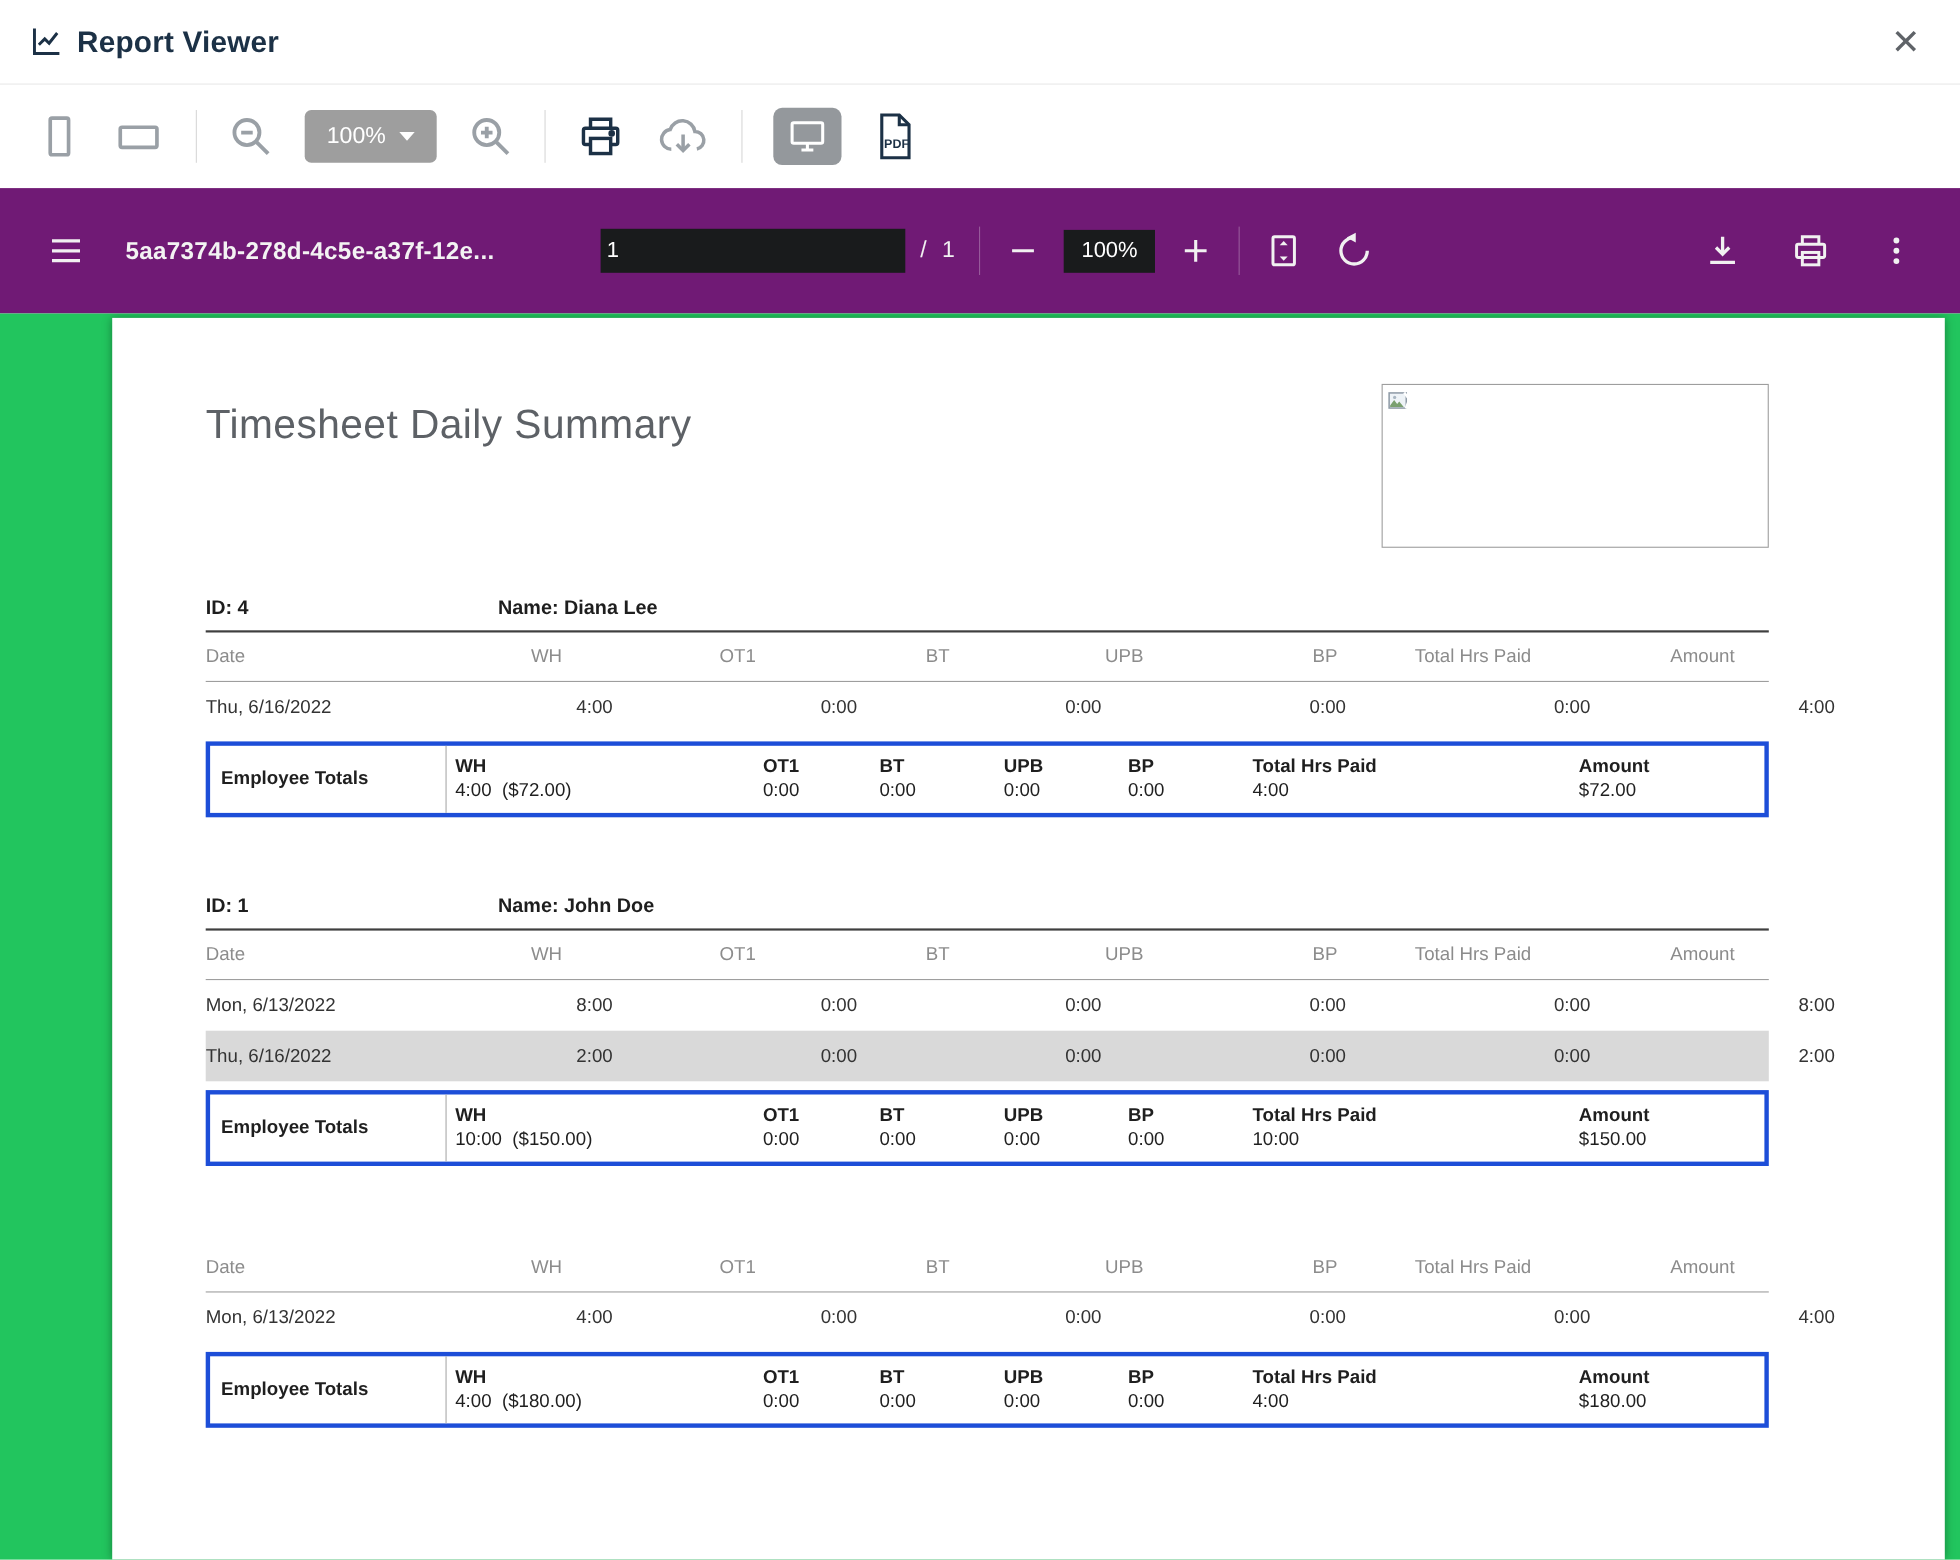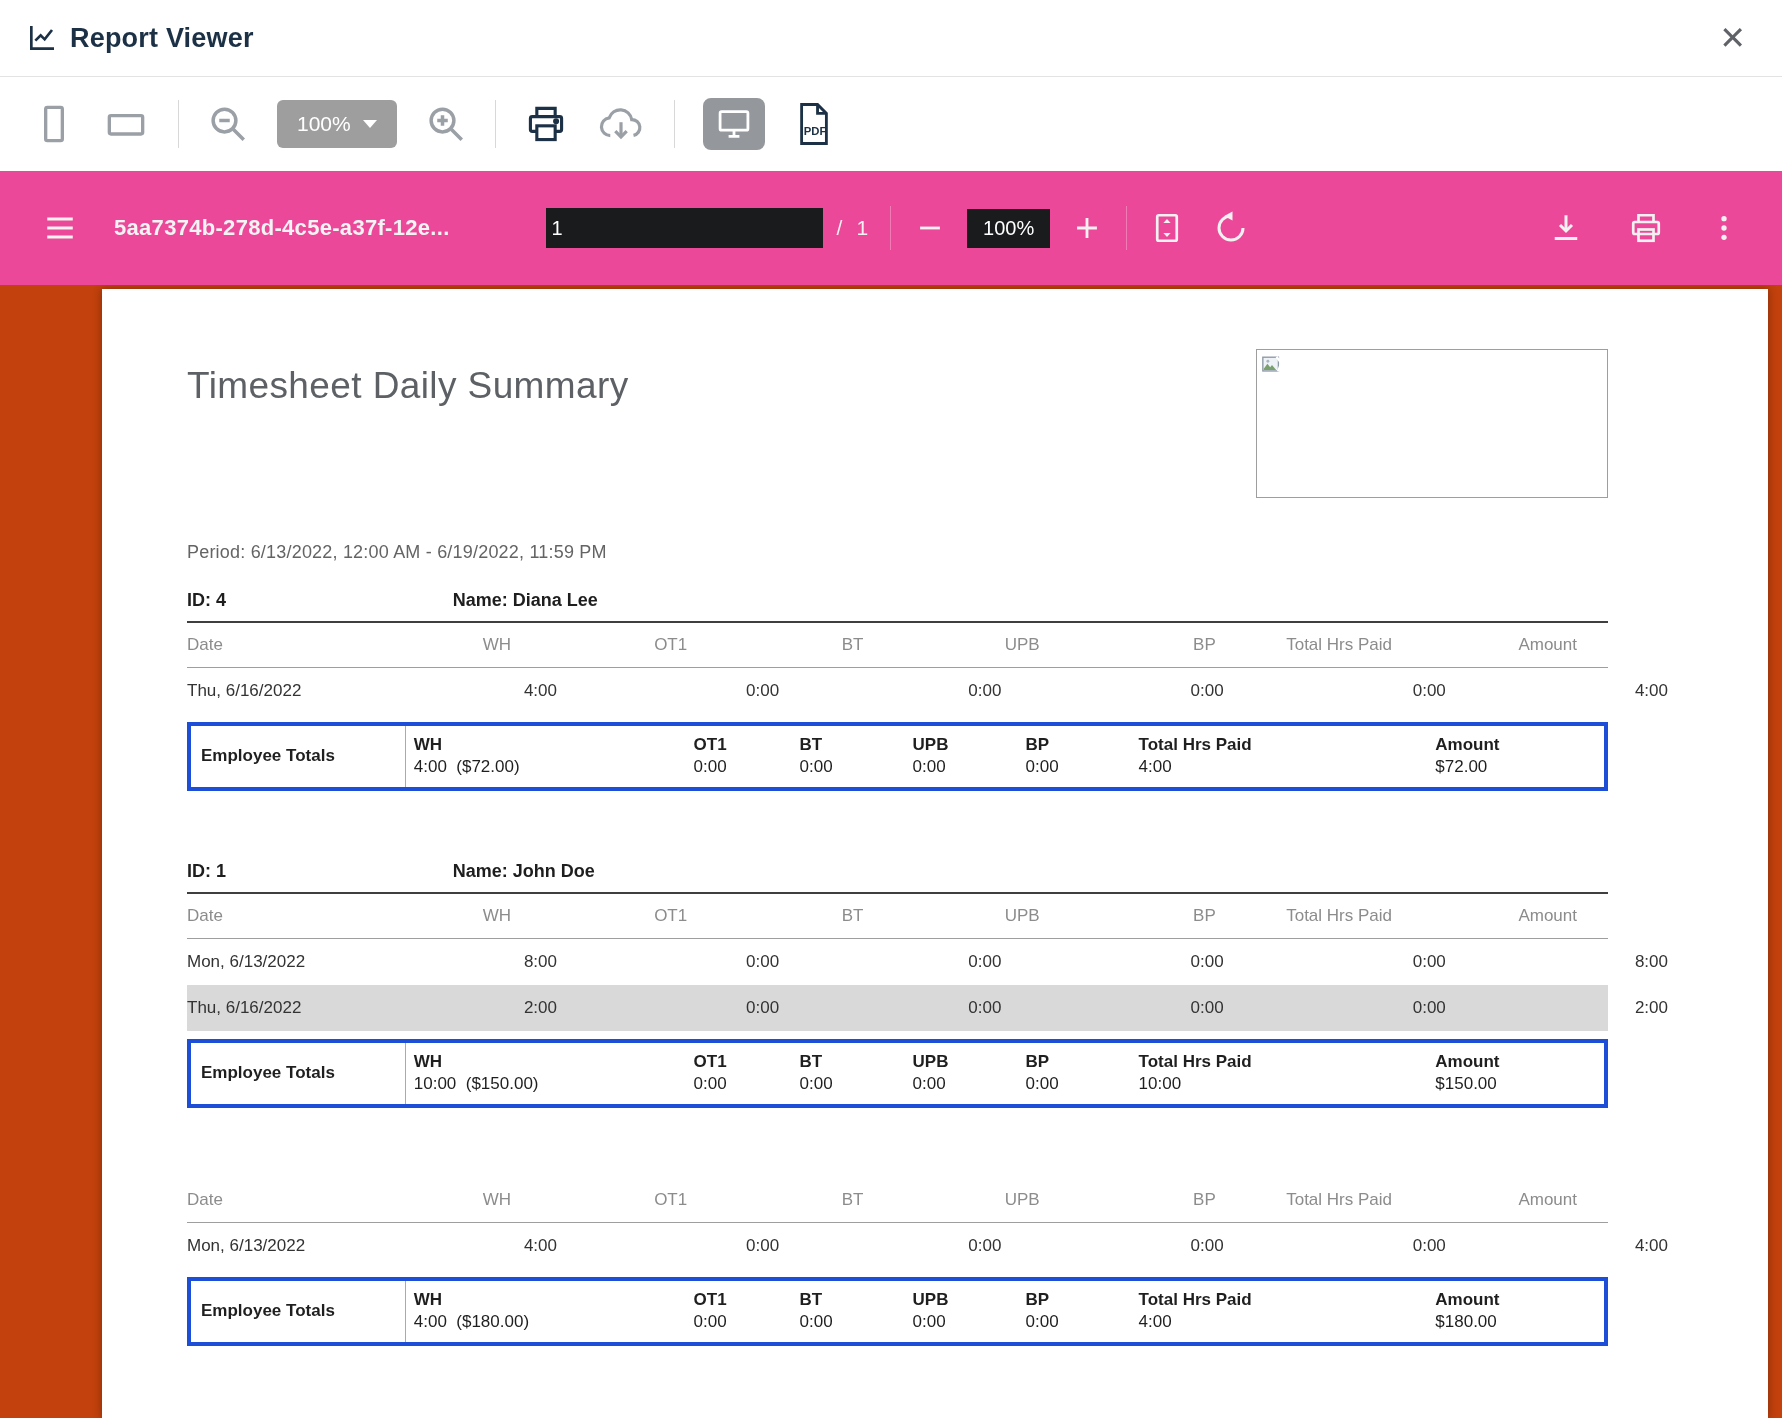--- a/index.html
+++ b/index.html
@@ -21,38 +21,38 @@
   .tb-divider { width:1px; height:48px; background:#d8d8d8; }
   .zoom-pill { background:#9e9e9e; color:#fff; border:none; border-radius:6px;
                height:48px; padding:0 20px; font-size:21px; display:flex; align-items:center;
                gap:12px; cursor:pointer; font-family:inherit; }
   .caret-down { width:0; height:0; border-left:7px solid transparent;
                 border-right:7px solid transparent; border-top:8px solid #fff; display:inline-block; }
   .monitor-btn { background:#94989c; border:none; border-radius:8px; width:62px; height:52px;
                  display:flex; align-items:center; justify-content:center; cursor:pointer; }
 
   
-  .pdf-bar { height:114px; flex:0 0 114px; background:#ec4899; color:#fff;
+  .pdf-bar { height:114px; flex:0 0 114px; background:#701a75; color:#fff;
              display:flex; align-items:center; padding:0 42px; }
   .pdf-btn { background:none; border:none; cursor:pointer; display:flex; align-items:center; padding:0; }
   .pdf-filename { font-size:22px; font-weight:600; letter-spacing:.3px; color:#f3f3f3;
                   margin-left:36px; white-space:nowrap; }
   .page-group { display:flex; align-items:center; margin-left:96px; gap:14px; }
   .page-box { background:#191b1c; color:#fff; min-width:42px; height:40px; display:flex;
               align-items:center; justify-content:center; font-size:20px; border:none;
               font-family:inherit; padding:0 6px; }
   .page-sep, .page-total { font-size:21px; color:#f1f1f1; }
   .pdf-divider { width:1px; height:44px; background:rgba(255,255,255,.28); margin:0 22px; }
   .zoom-box { background:#191b1c; padding:8px 16px; font-size:20px; color:#fff; }
   .zoom-group { display:flex; align-items:center; gap:20px; }
   .view-group { display:flex; align-items:center; gap:28px; }
   .pdf-right { margin-left:auto; display:flex; align-items:center; gap:44px; }
 
   
-  .viewer { flex:1 1 auto; background:#c2410c; padding:4px 14px 0 102px; overflow:hidden; }
+  .viewer { flex:1 1 auto; background:#22c55e; padding:4px 14px 0 102px; overflow:hidden; }
   .page { background:#fff; width:100%; height:100%; padding:60px 160px 0 85px;
           box-shadow:0 0 8px rgba(0,0,0,.35); }
 
   .doc-top { display:flex; justify-content:space-between; align-items:flex-start; margin-bottom:44px; }
   .doc-title { font-size:37px; color:#5d6166; letter-spacing:.4px; font-weight:400; margin-top:16px; }
   .img-box { width:352px; height:149px; border:1px solid #9e9e9e; position:relative; flex:0 0 352px; }
   .broken-img { position:absolute; top:4px; left:4px; }
 
   .period { font-size:18px; color:#646464; margin-bottom:27px; letter-spacing:.2px; }
 
@@ -273,21 +273,20 @@
             <svg width="22" height="22" viewBox="0 0 24 24">
               <rect x="2" y="3.5" width="17" height="15" fill="#eef3f7" stroke="#8e9aa6" stroke-width="1.5"></rect>
               <path d="M3 16l4-5.5 3 4 2-2.5 4.5 5.5H3z" fill="#7aa06f"></path>
               <circle cx="7.5" cy="8" r="1.6" fill="#a9b6c2"></circle>
               <path d="M17 3l5 7-3.5 9" stroke="#ffffff" stroke-width="2.4" fill="none"></path>
             </svg>
           </span>
         </div>
       </div>
 
-      <div class="period">Period: 6/13/2022, 12:00 AM - 6/19/2022, 11:59 PM</div>
 
       <section class="emp">
         <div class="sec-head">
           <span class="sec-id">ID: 4</span>
           <span class="sec-name">Name: Diana Lee</span>
         </div>
         <div class="row-grid thead">
           <span class="c-date">Date</span>
           <span>WH</span>
           <span>OT1</span>

